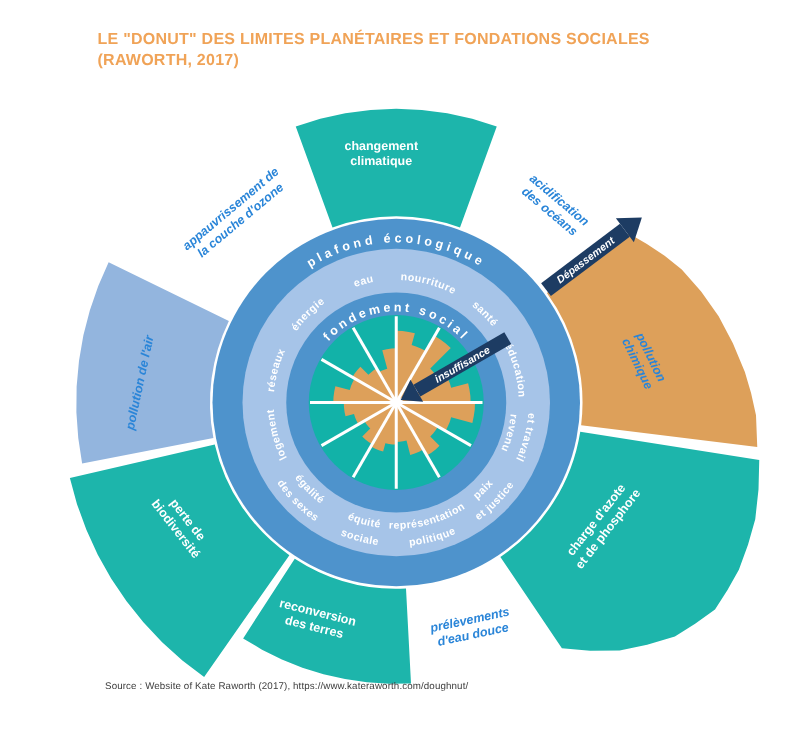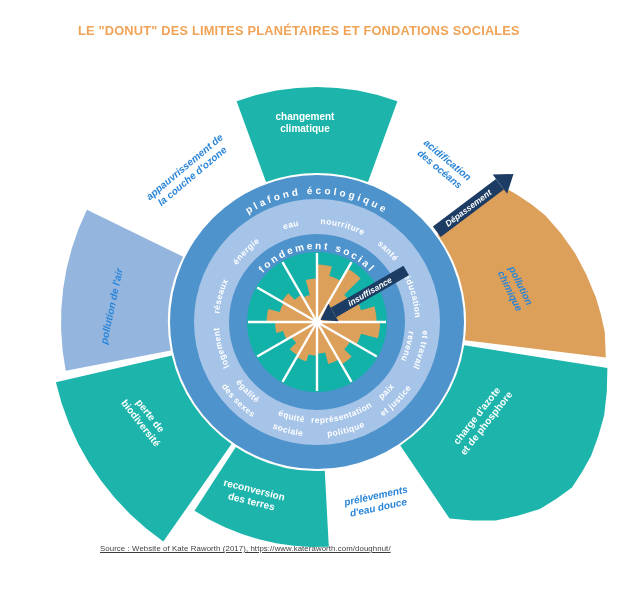--- a/index.html
+++ b/index.html
@@ -1,33 +1,34 @@
 <!DOCTYPE html>
 <html><head>
 <meta charset="utf-8">
 <style>
   html,body{margin:0;padding:0;background:#fff;}
   .page{position:relative;width:640px;height:591px;background:#fff;overflow:hidden;
         font-family:"Liberation Sans",sans-serif;}
   .title{position:absolute;left:78px;top:22px;width:520px;
          color:#F0A357;font-weight:bold;font-size:12.8px;line-height:17px;letter-spacing:.2px;}
-  .source{position:absolute;left:100px;top:544px;color:#3d3d3d;font-size:7.8px;letter-spacing:.1px;text-decoration:underline;}
+  .source{position:absolute;left:84px;top:544px;color:#3d3d3d;font-size:7.8px;letter-spacing:.1px;}
   svg{position:absolute;left:0;top:0;}
   .ringtitle{font:bold 10px "Liberation Sans",sans-serif;fill:#fff;}
   .soc{font:bold 8.5px "Liberation Sans",sans-serif;fill:#fff;}
   .wlabel{font:bold 10px "Liberation Sans",sans-serif;}
   .flabel{font:italic bold 10px "Liberation Sans",sans-serif;}
   .arrowtxt{font:italic bold 8.5px "Liberation Sans",sans-serif;fill:#fff;}
 </style>
 </head>
 <body>
 
 <div class="page">
   <div class="title">
     <div>LE "DONUT" DES LIMITES PLANÉTAIRES ET FONDATIONS SOCIALES</div>
+    <div>(RAWORTH, 2017)</div>
   </div>
 
   <svg id="donut-svg" width="640" height="591" viewBox="0 0 640 591">
       <defs>
         <path id="ap0" d="M206.1 258.0A128 128 0 0 1 427.9 258.0" fill="none"></path>
         <path id="ap1" d="M253.8 285.5A73 73 0 0 1 380.2 285.5" fill="none"></path>
         <path id="ap2" d="M222.3 296.6A98 98 0 0 1 386.3 252.7" fill="none"></path>
         <path id="ap3" d="M247.7 252.7A98 98 0 0 1 411.7 296.6" fill="none"></path>
         <path id="ap4" d="M291.6 227.3A98 98 0 0 1 411.7 347.4" fill="none"></path>
         <path id="ap5" d="M342.4 227.3A98 98 0 0 1 386.3 391.3" fill="none"></path>

